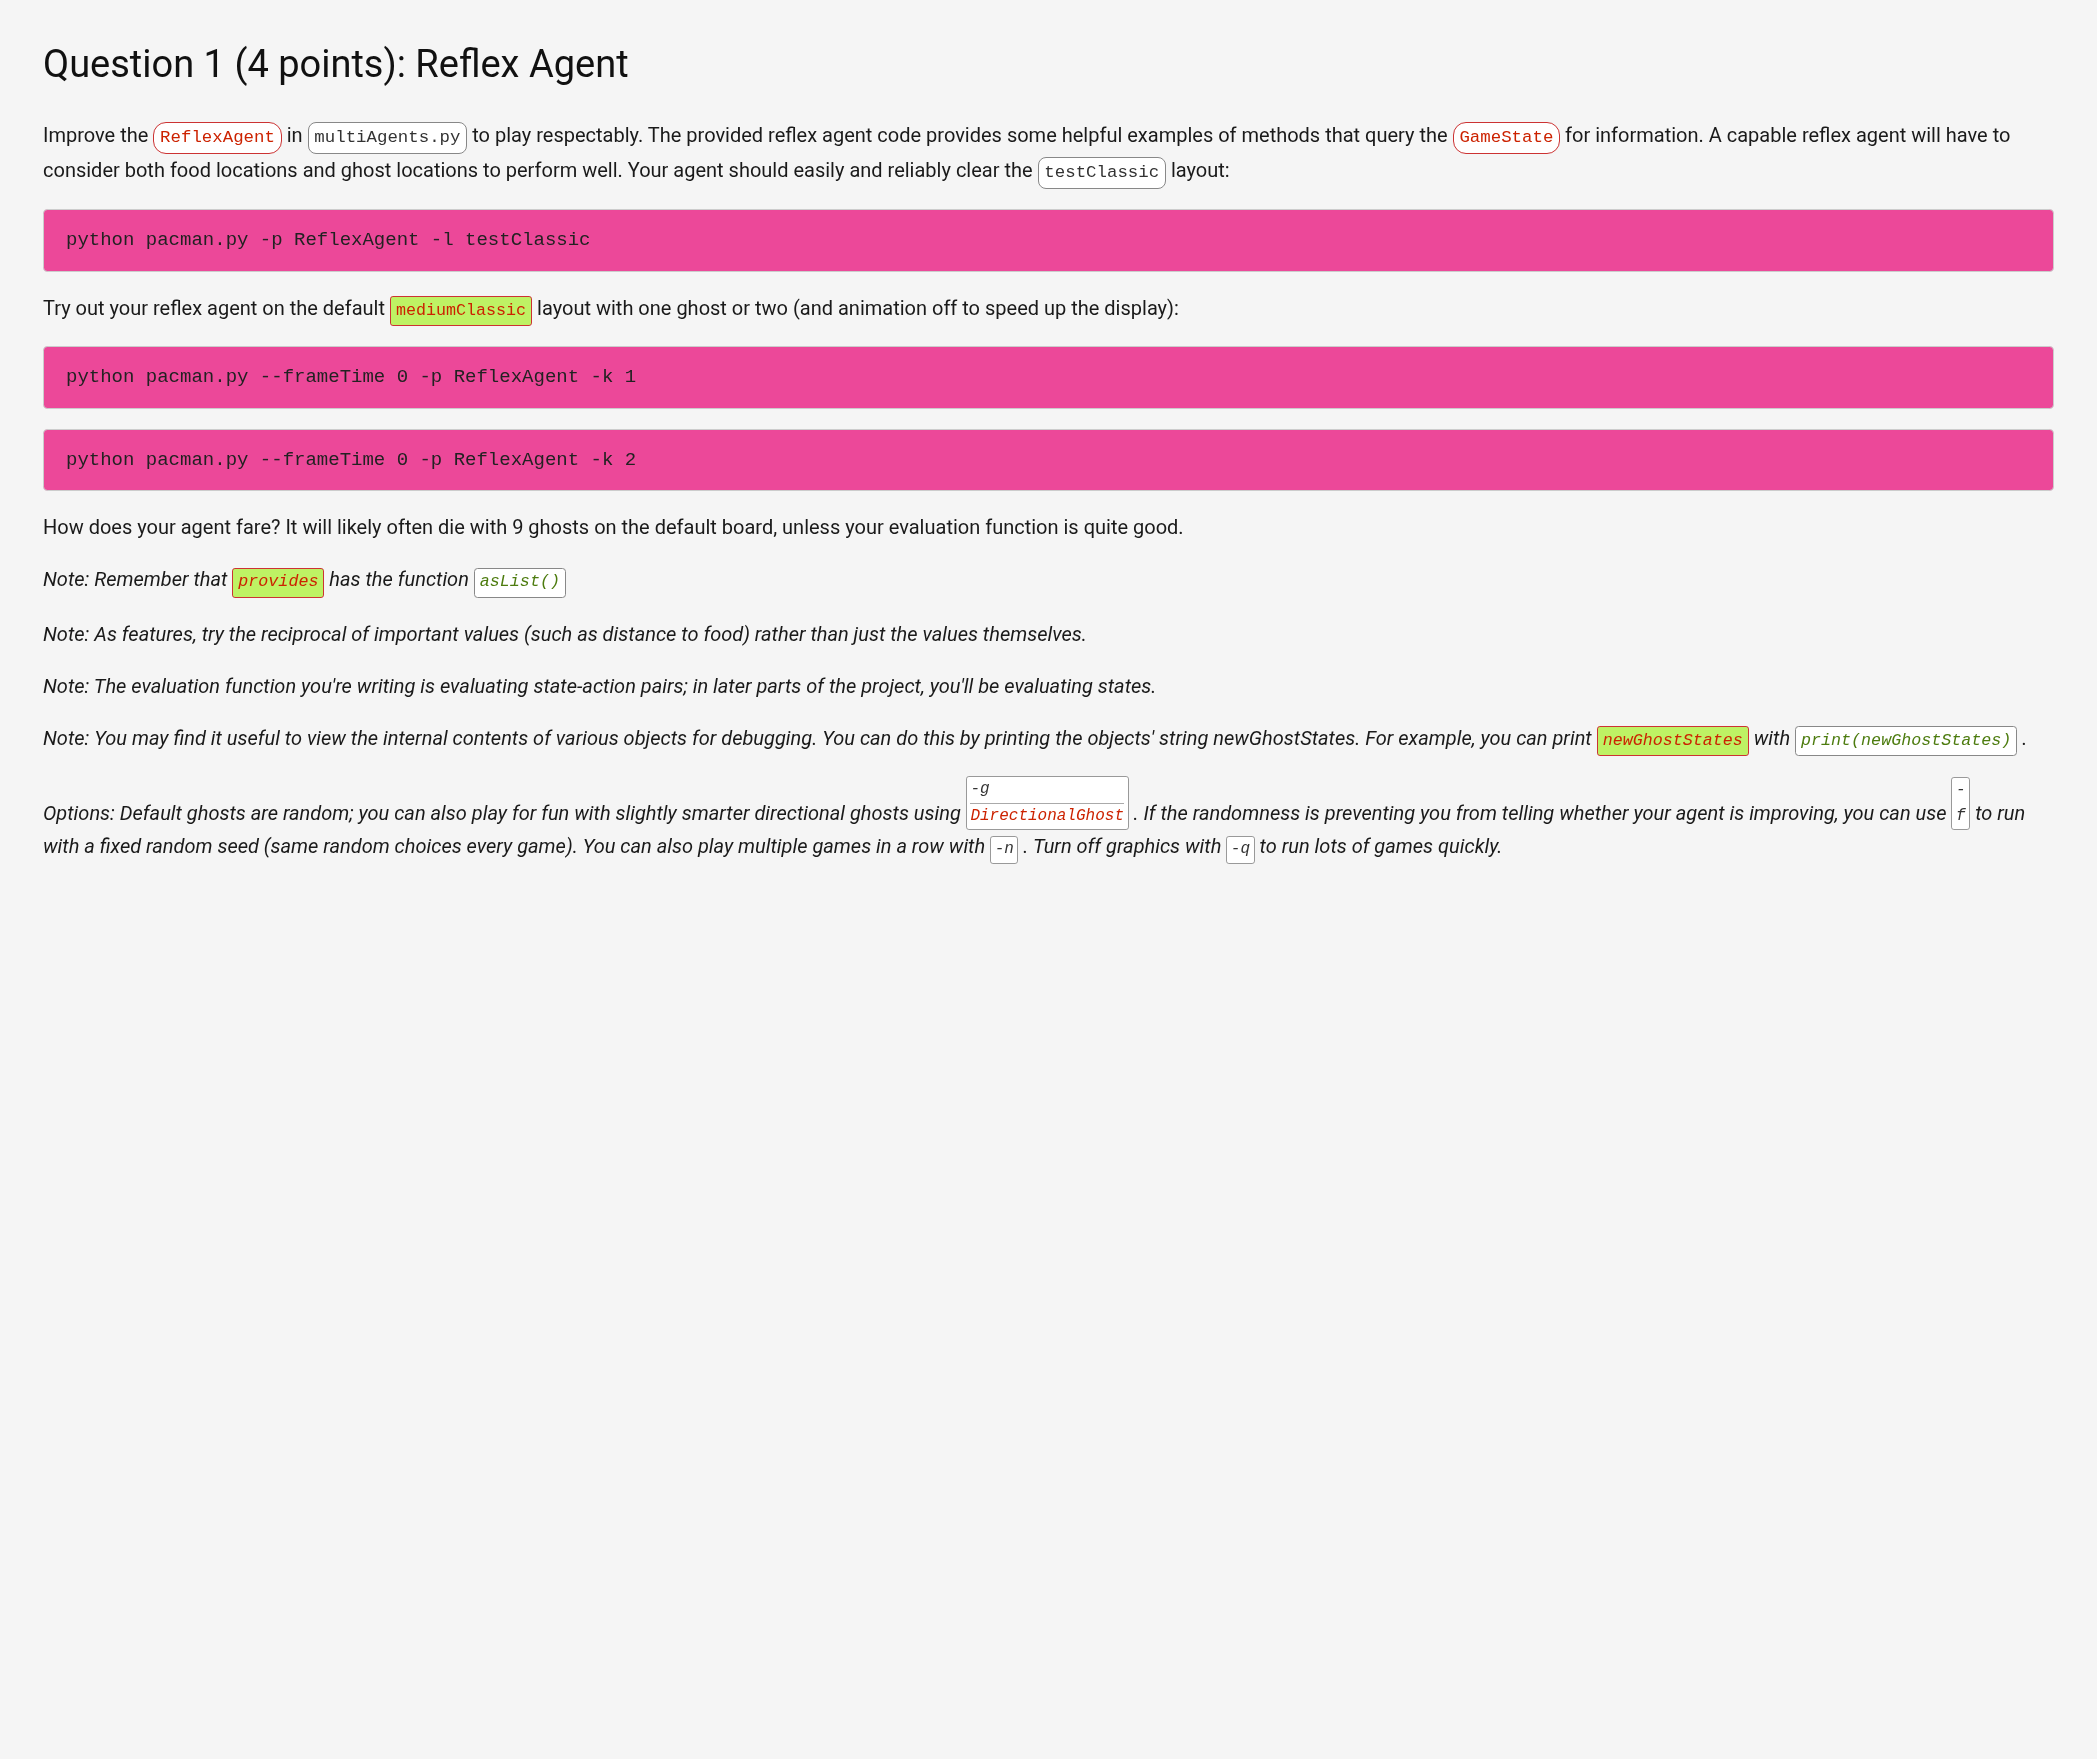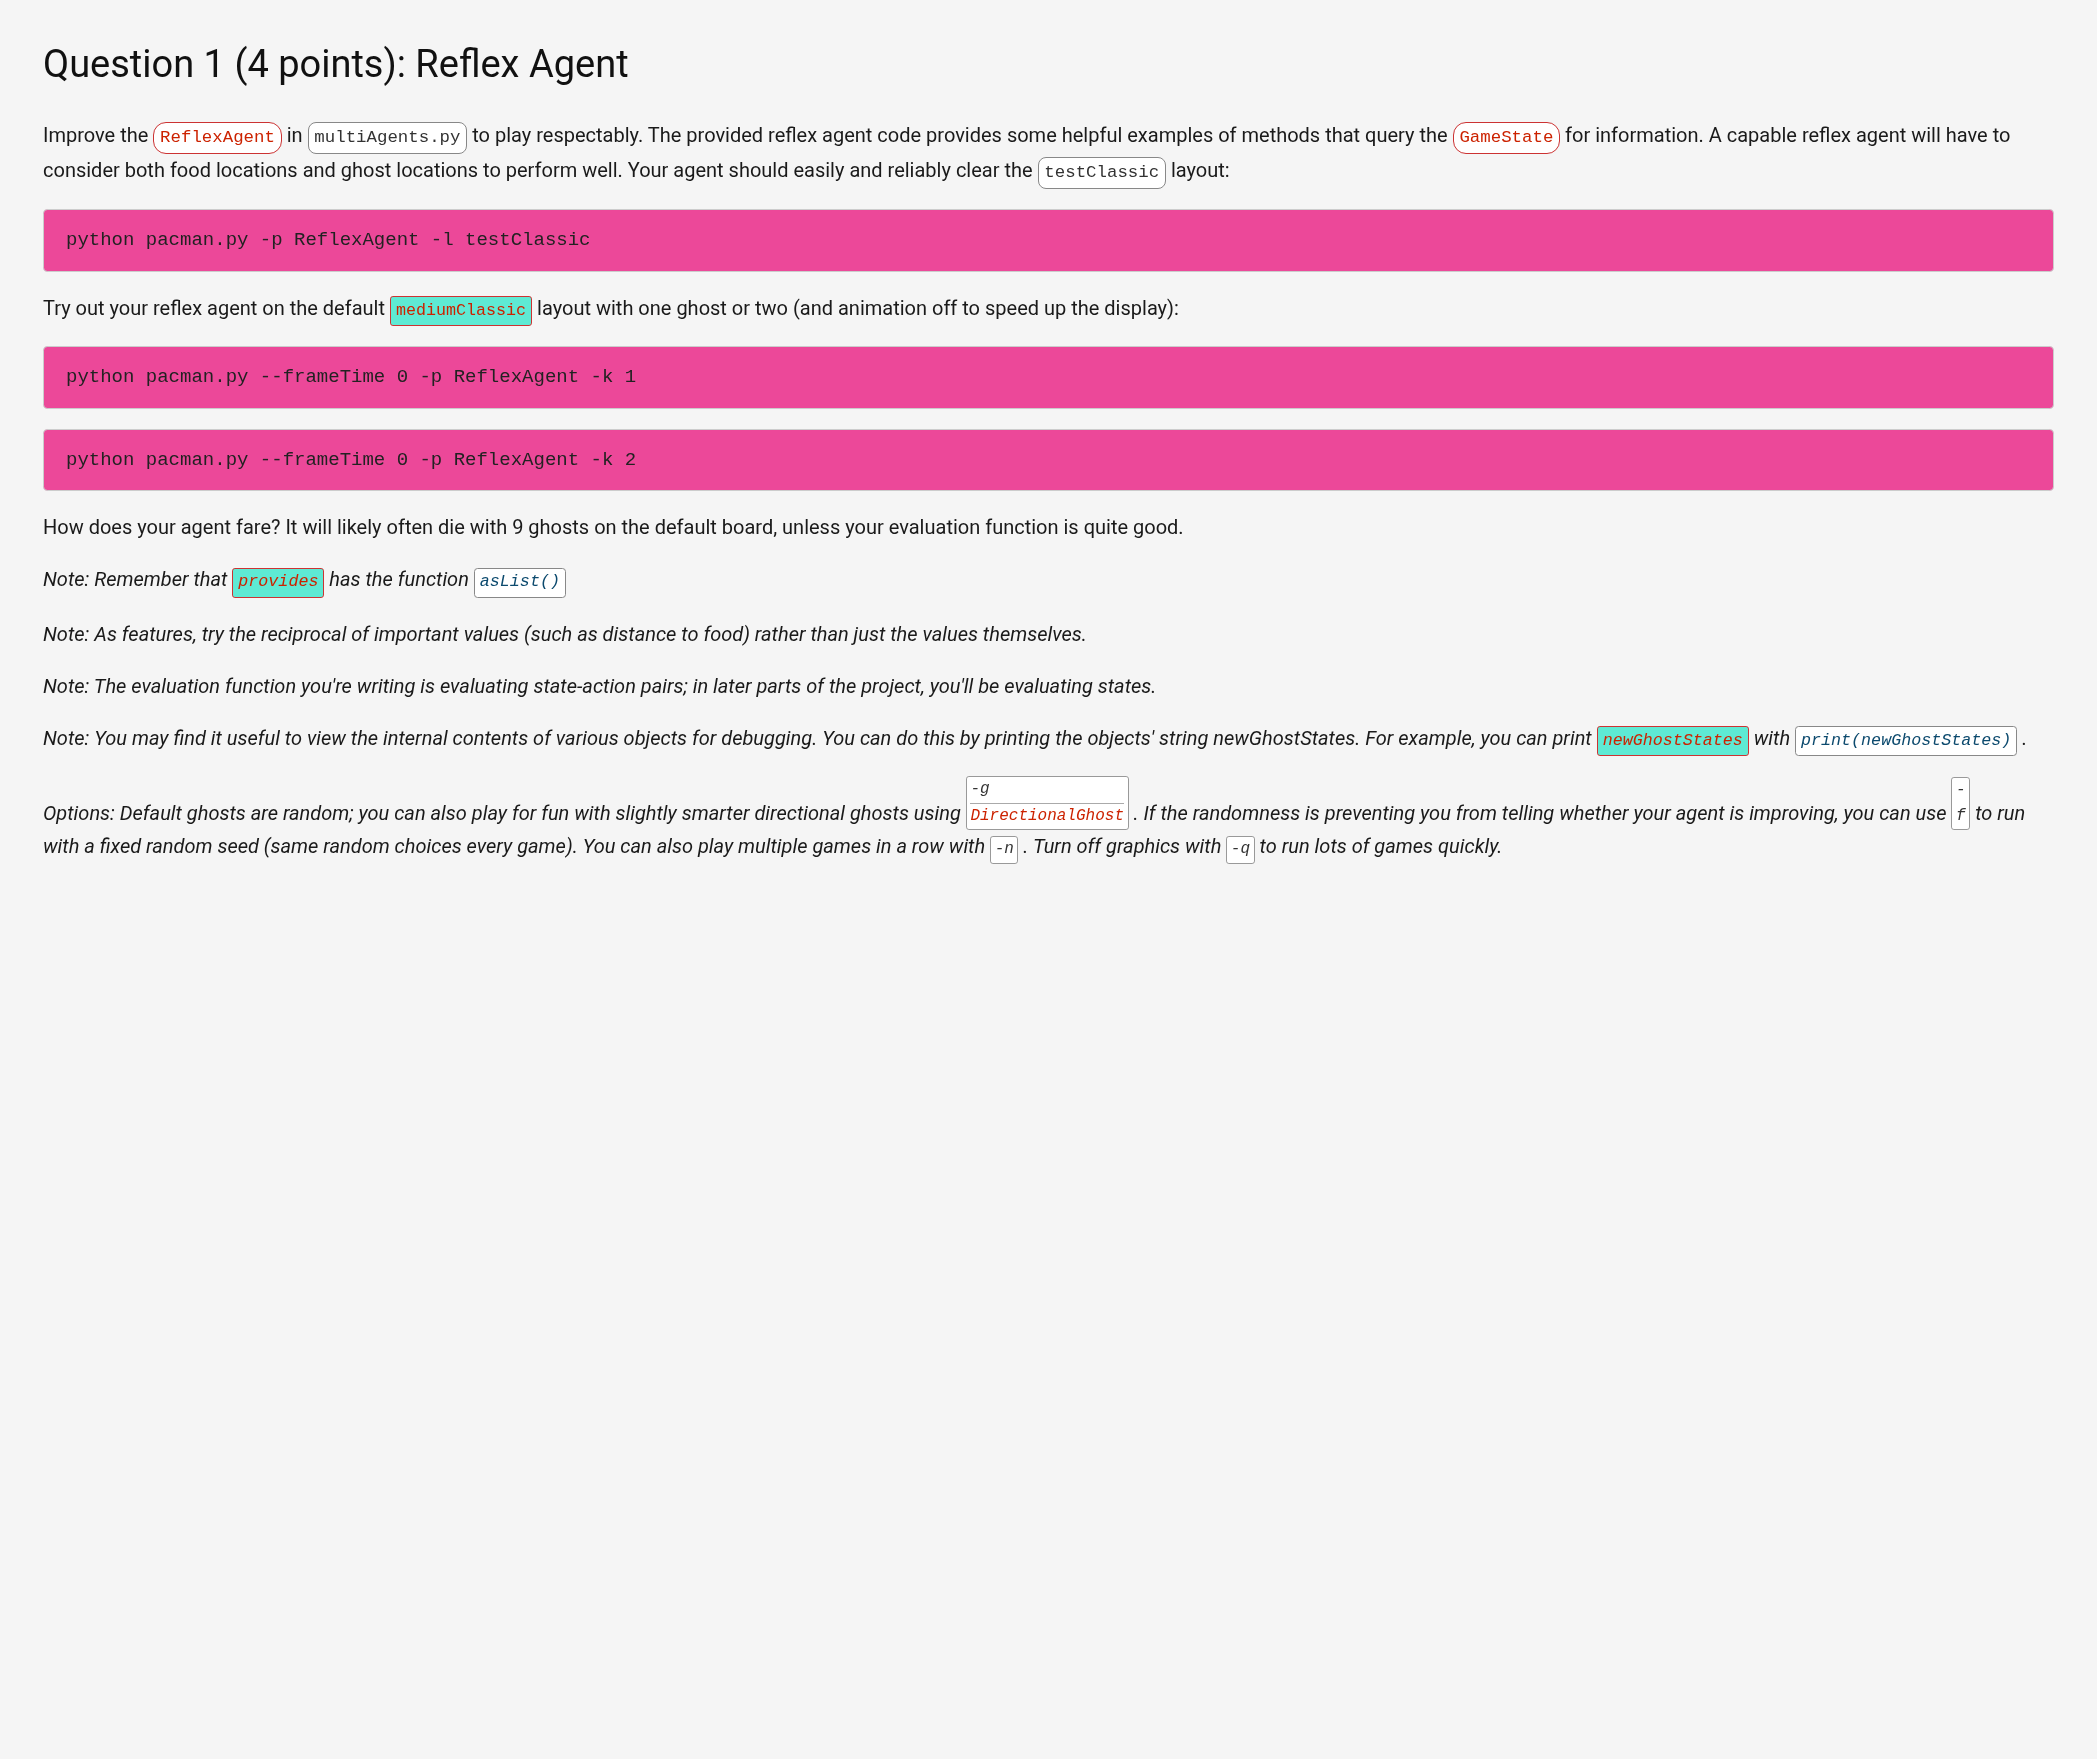--- a/index.html
+++ b/index.html
@@ -65,36 +65,36 @@
       font-family: 'Courier New', Courier, monospace;
       font-size: 19px;
       color: #222;
       margin-bottom: 20px;
       white-space: pre;
     }
 
     .inline-badge-red {
       font-family: 'Courier New', Courier, monospace;
       font-size: 16.7px;
-      background-color: #5eead4;
+      background-color: #bef264;
       border: 1.1px solid #cc3333;
       border-radius: 2.9px;
       padding: 0.7px 5px;
       color: #cc2200;
       display: inline-block;
     }
 
     .inline-badge-outline {
       font-family: 'Courier New', Courier, monospace;
       font-size: 16.7px;
       background-color: #fff;
       border: 1.1px solid #888;
       border-radius: 3.6px;
       padding: 0.7px 5px;
-      color: #0c4a6e;
+      color: #4d7c0f;
       display: inline-block;
       text-align: center;
     }
 
     .small-badge {
       font-family: 'Courier New', Courier, monospace;
       font-size: 16px;
       background-color: #fff;
       border: 1.1px solid #999;
       border-radius: 2.9px;

